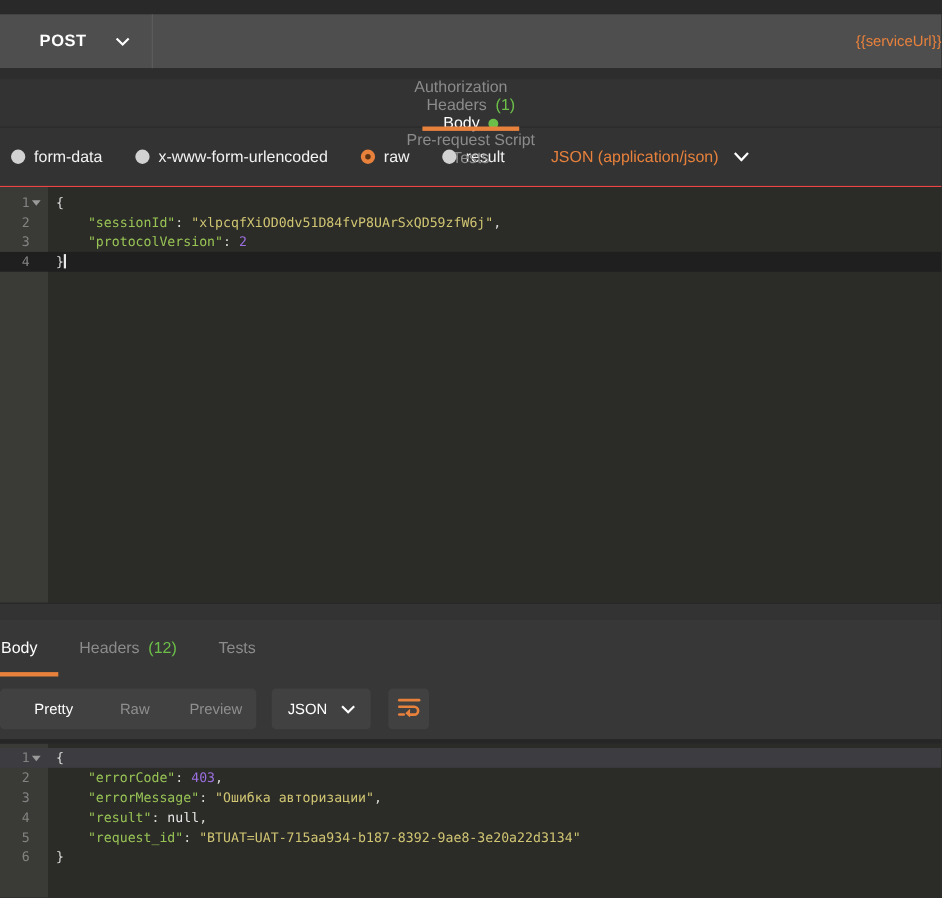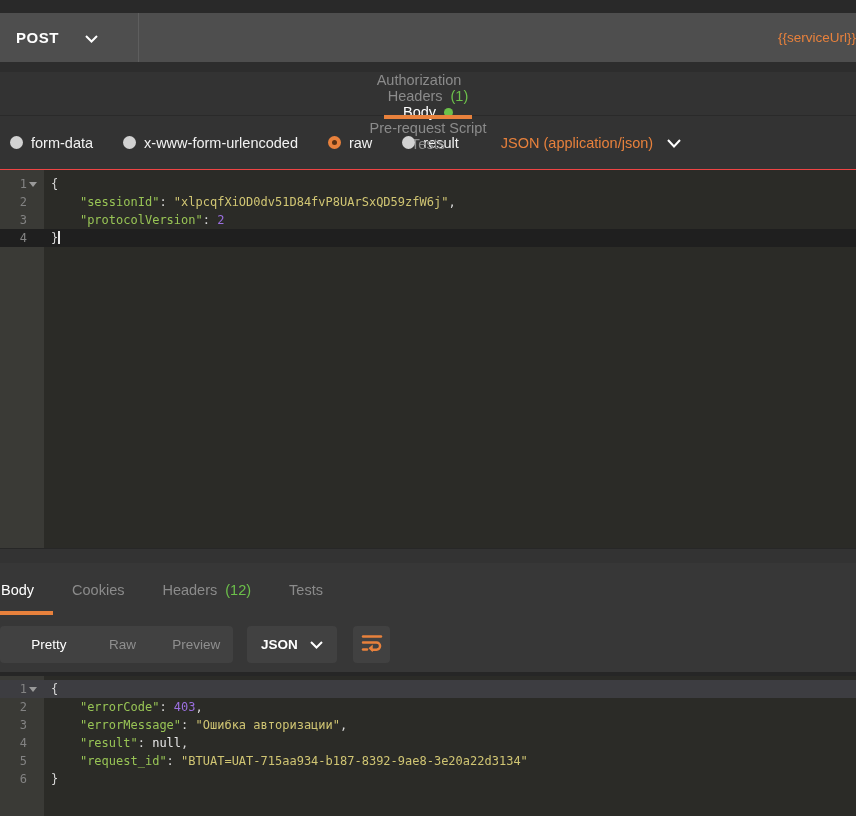--- a/index.html
+++ b/index.html
@@ -8,21 +8,21 @@
     background:#2d2d2d;
     font-family:"Liberation Sans", sans-serif;
     color:#e6e6e6;
     overflow:hidden;
   }
   
   .top-strip { height:13px; background:#292929; }
   .url-bar { height:49px; background:#4e4e4e; display:flex; align-items:stretch; }
   .method-select {
     width:139px; flex:none; display:flex; align-items:center;
-    padding-left:16px; gap:26px; cursor:pointer;
+    padding-left:36px; gap:26px; cursor:pointer;
     border-right:1px solid #5e5e5e;
   }
   .method-label { font-size:15px; font-weight:bold; color:#ffffff; letter-spacing:0.5px; }
   .chev { display:inline-block; }
   .url-input {
     flex:1; display:flex; align-items:center; padding-left:13px;
     font-size:13.5px; color:#f0f0f0; white-space:nowrap; overflow:hidden;justify-content:flex-end;
   }
   .url-var { color:var(--accent); }
   .gap-band { height:10px; background:#2d2d2d; }
@@ -103,21 +103,21 @@
     width:233px; height:37px; background:#414141; border-radius:4px;
     display:flex; align-items:center;padding-left:12px;
   }
   .seg-btn {
     flex:1; text-align:center; font-size:13.5px; color:#8f8f8f; cursor:pointer;
   }
   .seg-btn.active { color:#ffffff; }
   .format-select {
     width:90px; height:37px; background:#414141; border-radius:4px; margin-left:14px;
     display:flex; align-items:center; justify-content:center; gap:12px;
-    font-size:13.5px; color:#ffffff; cursor:pointer;font-weight:bold;
+    font-size:13.5px; color:#ffffff; cursor:pointer;
   }
   .icon-btn {
     width:37px; height:37px; background:#414141; border-radius:4px; margin-left:16px;
     display:flex; align-items:center; justify-content:center; cursor:pointer;
   }
 </style>
 </head>
 <body>
 
 <div class="top-strip"></div>
@@ -216,23 +216,20 @@
       <div class="code-content"><span class="tk-p">}</span><span class="cursor"></span></div>
     </div>
   </div>
 
 <div class="section-sep"></div>
 <div class="resp-pane">
   <div class="resp-tabs">
     <div class="tab active">
       <span>Body</span>
       <span class="underline"></span>
-    </div>
-    <div class="tab">
-      <span>Cookies</span>
     </div>
     <div class="tab">
       <span>Headers</span>
       <span class="count">(12)</span>
     </div>
     <div class="tab">
       <span>Tests</span>
     </div>
   </div>
   <div class="resp-toolbar">

